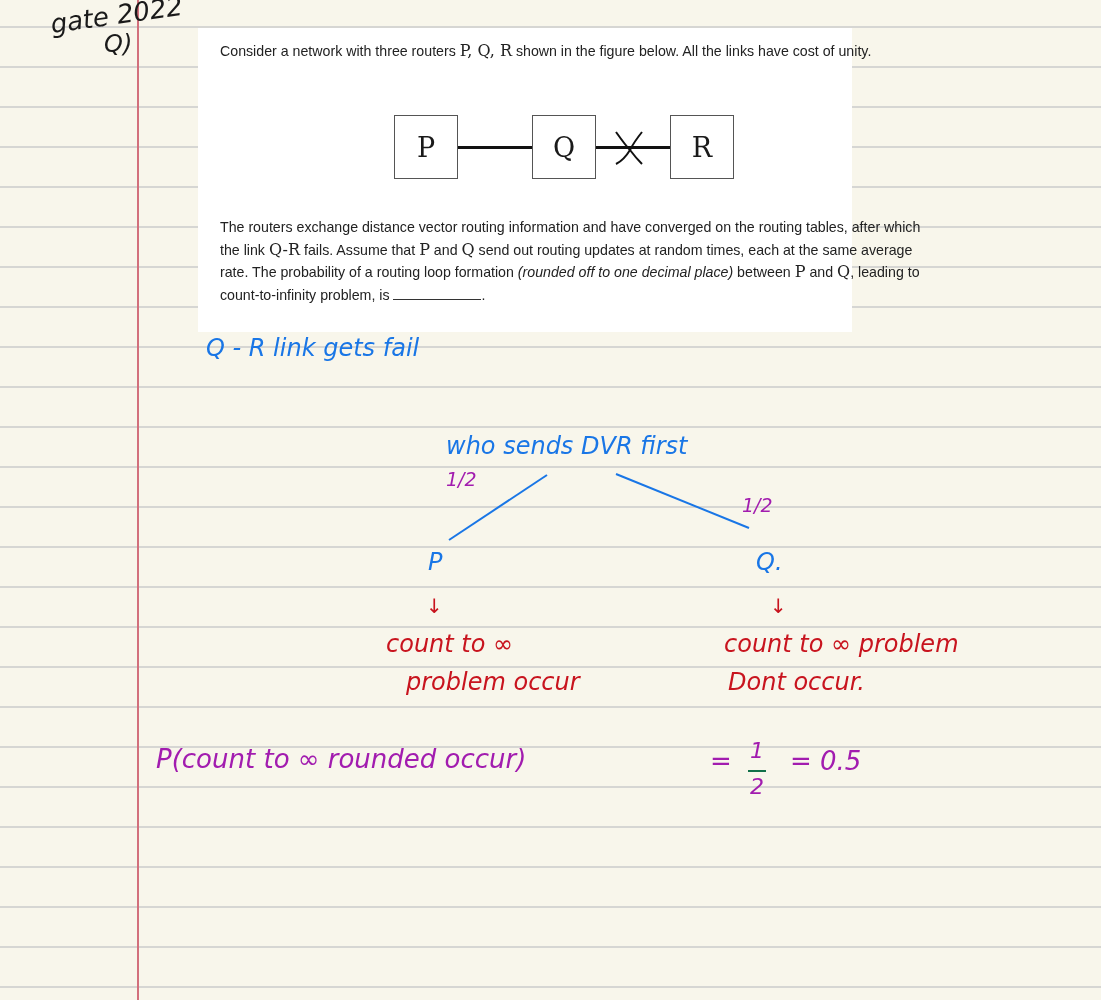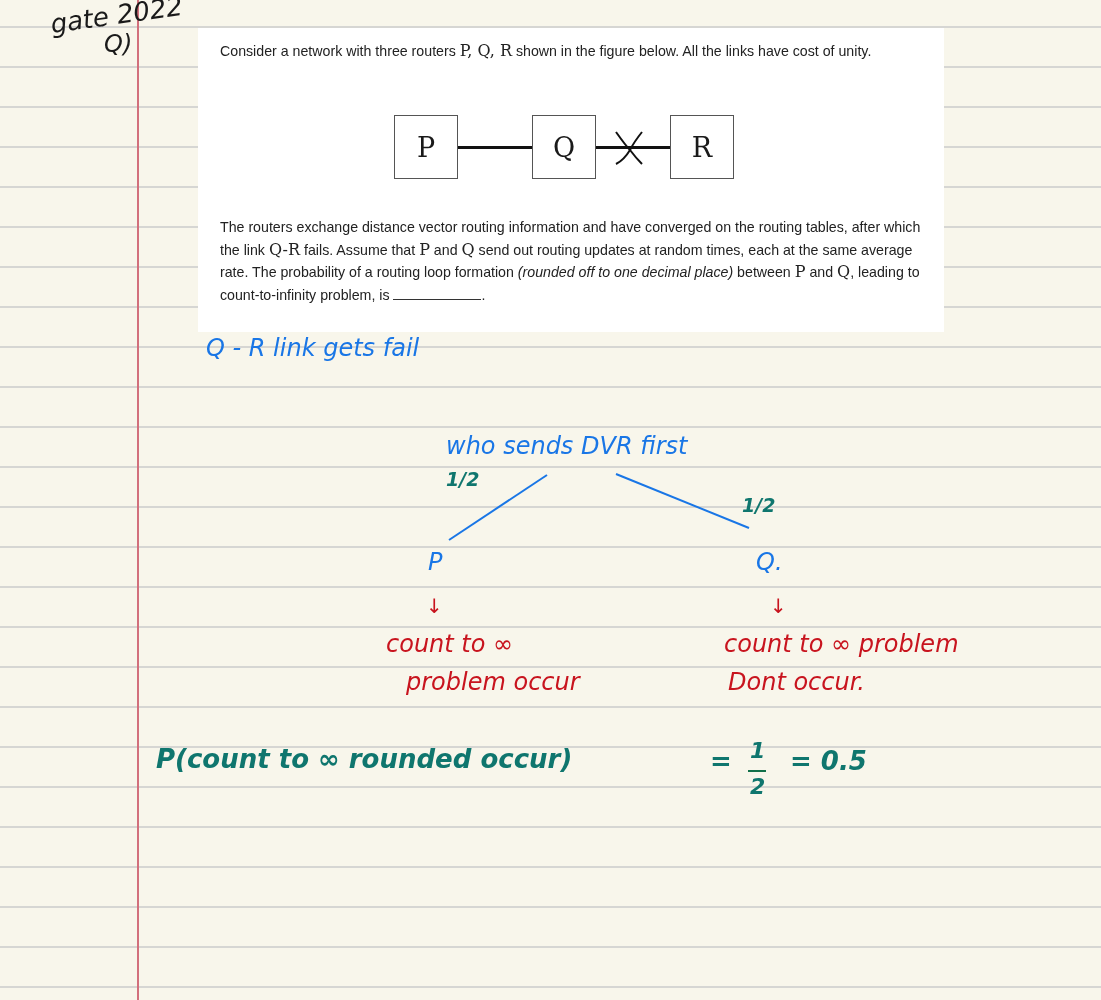--- a/index.html
+++ b/index.html
@@ -8,24 +8,24 @@
       background-color: #f8f6eb;
       background-image: repeating-linear-gradient(to bottom,
         transparent 0px, transparent 26px, #d6d6d3 26px, #d6d6d3 28px, transparent 28px, transparent 40px);
       font-family: "Liberation Sans", sans-serif;
     }
     .margin-line { position: absolute; left: 137px; top: 0; width: 1.5px; height: 1000px; background: #d2707c; }
     .hw { position: absolute; font-family: "DejaVu Sans", sans-serif; white-space: nowrap; font-style: italic; }
     .hw.black { color: #1a1a1a; }
     .hw.blue { color: #1976e6; }
     .hw.red { color: #c8141e; }
-    .hw.green { color: #0f766e; font-weight: bold; }
+    .hw.green { color: #a21caf; }
 
     .question-card {
-      position: absolute; left: 198px; top: 28px; width: 746px; height: 304px;
+      position: absolute; left: 198px; top: 28px; width: 654px; height: 304px;
       background: #ffffff;
     }
     .q-text {
       position: absolute; left: 22px; font-size: 14.2px; line-height: 22.6px; color: #222;
       width: 715px;
     }
     .q-text .m { font-family: "DejaVu Serif", serif; font-size: 16px; }
     .q-text em { font-style: italic; text-align: center; }
     .blank { display: inline-block; width: 88px; border-bottom: 1px solid #333; height: 12px; vertical-align: baseline; }
 

